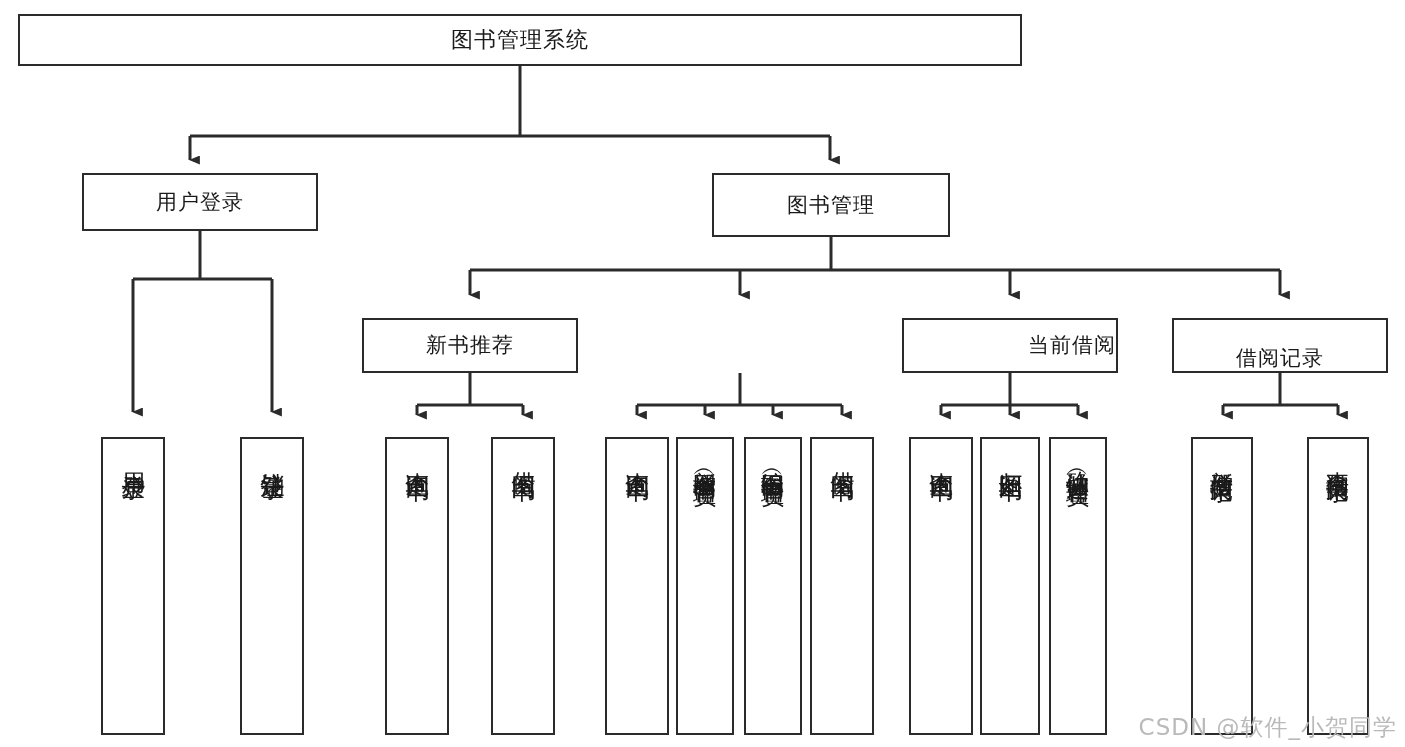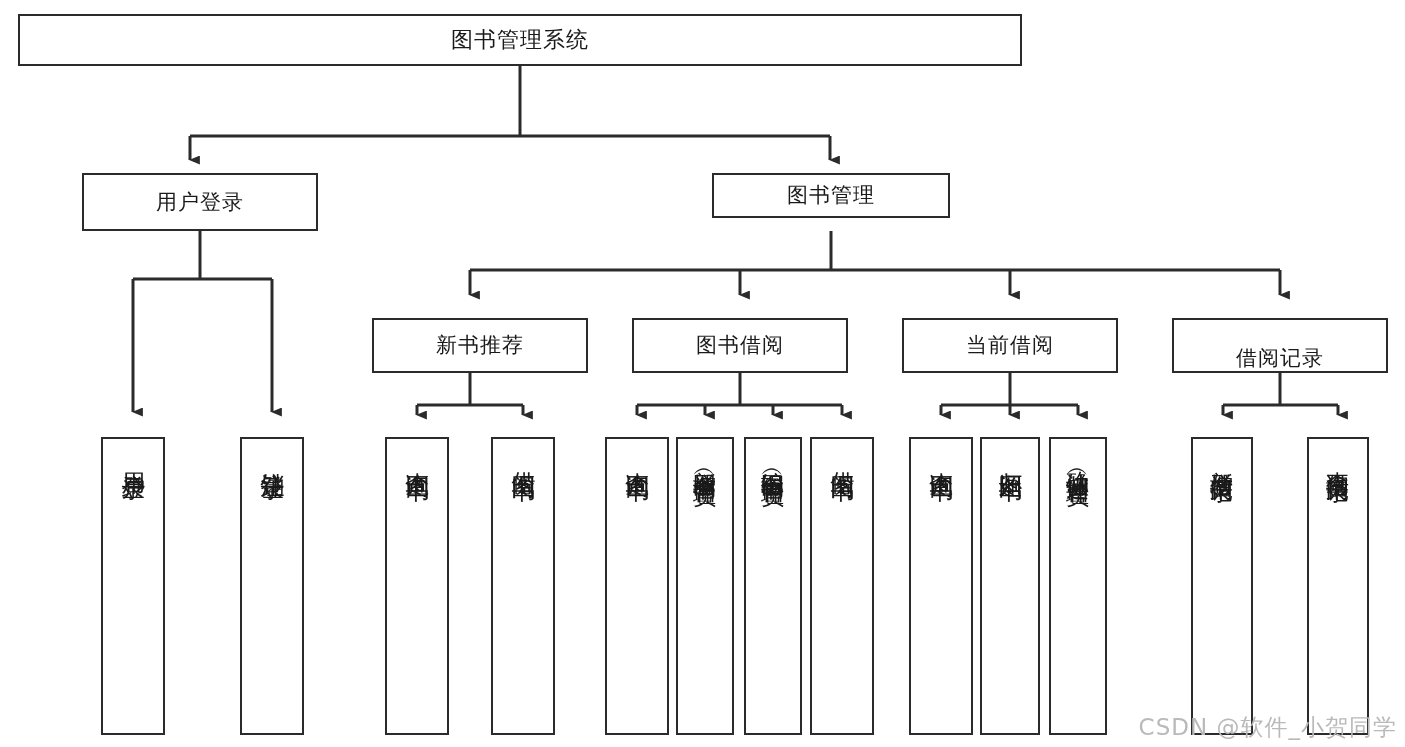--- a/index.html
+++ b/index.html
@@ -116,31 +116,28 @@
     </g>
   </svg>
 
   <div class="node h root" style="left:18px;top:14px;width:1004px;height:52px;">
     <span class="lbl">图书管理系统</span>
   </div>
 
   <div class="node h" style="left:82px;top:173px;width:236px;height:58px;">
     <span class="lbl">用户登录</span>
   </div>
-  <div class="node h" style="left:712px;top:173px;width:238px;height:45px;">
+  <div class="node h" style="left:712px;top:173px;width:238px;height:64px;">
     <span class="lbl">图书管理</span>
   </div>
 
-  <div class="node h" style="left:372px;top:318px;width:216px;height:55px;">
+  <div class="node h" style="left:362px;top:318px;width:216px;height:55px;">
     <span class="lbl">新书推荐</span>
   </div>
-  <div class="node h" style="left:632px;top:318px;width:216px;height:55px;">
-    <span class="lbl">图书借阅</span>
-  </div>
-  <div class="node h" style="left:902px;top:318px;width:216px;height:55px;">
+  <div class="node h" style="left:902px;top:318px;width:216px;height:55px;justify-content:flex-end;">
     <span class="lbl">当前借阅</span>
   </div>
   <div class="node h" style="left:1172px;top:318px;width:216px;height:55px;align-items:flex-end;">
     <span class="lbl">借阅记录</span>
   </div>
 
   <div class="node v" style="left:101px;top:437px;width:64px;height:298px;">
     <span class="lbl">用户登录</span>
   </div>
   <div class="node v" style="left:240px;top:437px;width:64px;height:298px;">

